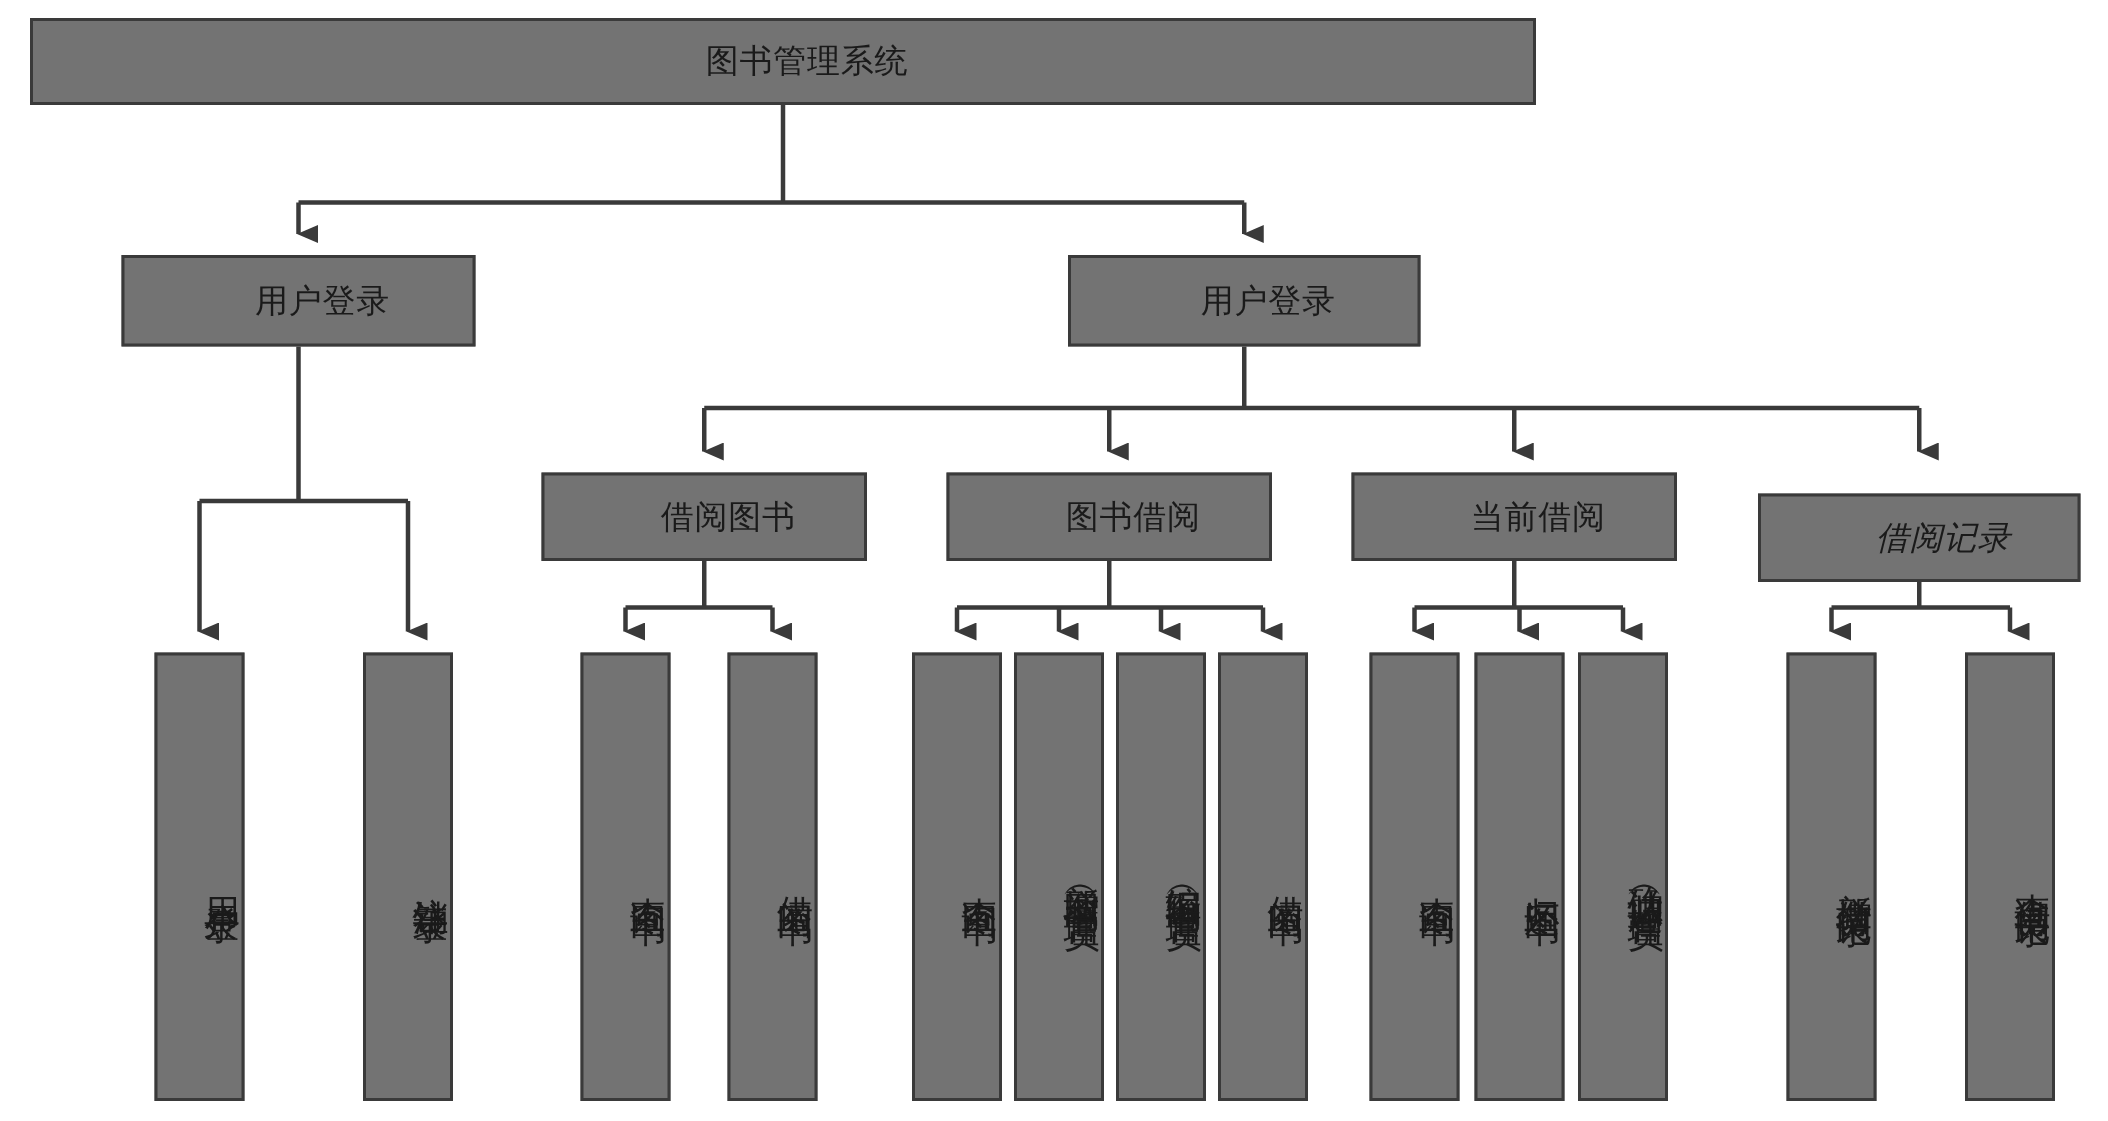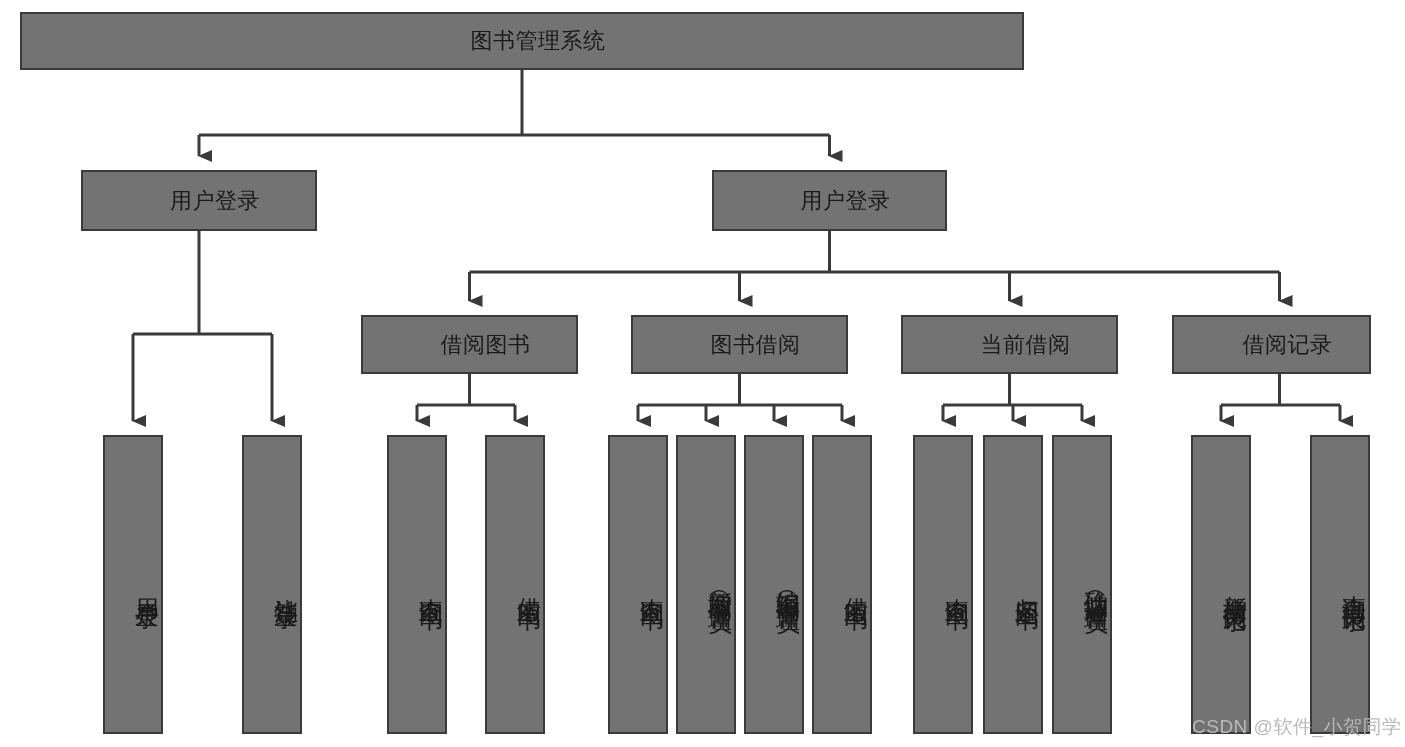--- a/index.html
+++ b/index.html
@@ -123,21 +123,21 @@
       </div>
       <div class="node horiz" style="left: 361px; top: 315px; width: 217px; height: 59px;">
         <span>借阅图书</span>
       </div>
       <div class="node horiz" style="left: 631px; top: 315px; width: 217px; height: 59px;">
         <span>图书借阅</span>
       </div>
       <div class="node horiz" style="left: 901px; top: 315px; width: 217px; height: 59px; text-align: right;">
         <span>当前借阅</span>
       </div>
-      <div class="node horiz" style="left: 1172px; top: 315px; width: 199px; height: 59px;">
+      <div class="node horiz" style="left: 1172px; top: 329px; width: 215px; height: 59px; font-style: italic;">
         <span>借阅记录</span>
       </div>
       <div class="node vert" style="left: 103px; top: 435px; width: 60px; height: 299px;">
         <span class="vtext">用户登录</span>
       </div>
       <div class="node vert" style="left: 242px; top: 435px; width: 60px; height: 299px;">
         <span class="vtext">注销登录</span>
       </div>
       <div class="node vert" style="left: 387px; top: 435px; width: 60px; height: 299px;">
         <span class="vtext">查询图书</span>
@@ -166,14 +166,13 @@
       <div class="node vert" style="left: 1052px; top: 435px; width: 60px; height: 299px;">
         <span class="vtext">确认归还（管理员）</span>
       </div>
       <div class="node vert" style="left: 1191px; top: 435px; width: 60px; height: 299px;">
         <span class="vtext">新增借阅记录</span>
       </div>
       <div class="node vert" style="left: 1310px; top: 435px; width: 60px; height: 299px;">
         <span class="vtext">查询借阅记录</span>
       </div>
     </div>
-  <div class="watermark" style="left: 1192px; top: 714px;">CSDN @软件_小贺同学</div>
 </div>
 
 </body></html>

